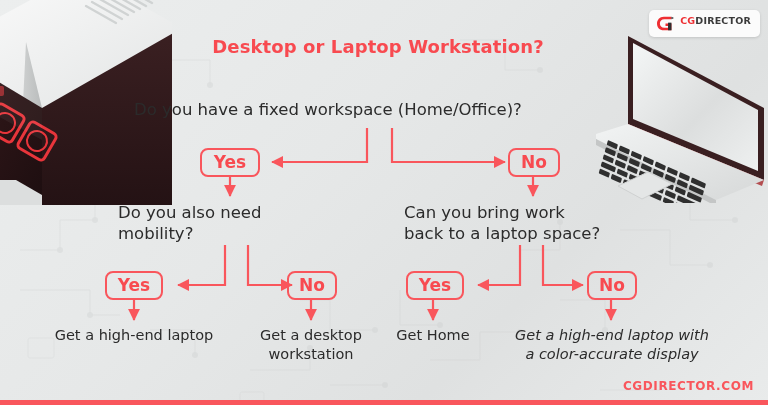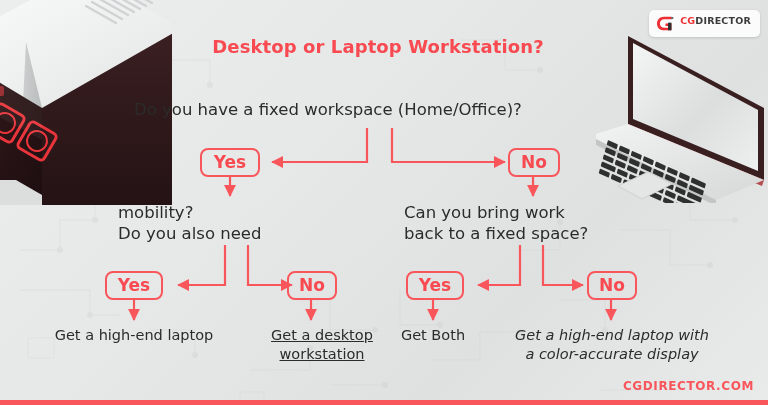--- a/index.html
+++ b/index.html
@@ -336,45 +336,45 @@
     <div class="title">
       <span class="title-inner">Desktop or Laptop Workstation?</span>
     </div>
 
     <div class="q" id="q-root">Do you have a fixed workspace (Home/Office)?</div>
 
     <div class="ynbox" style="left:200px; top:148px; width:60px; height:29px;">Yes</div>
     <div class="ynbox" style="left:508px; top:148px; width:52px; height:29px;">No</div>
 
     <div class="q" id="q-left">
+      <div>Do you also need</div>
       <div>mobility?</div>
-      <div>Do you also need</div>
     </div>
     <div class="q" id="q-right">
       <div>Can you bring work</div>
-      <div>back to a fixed space?</div>
+      <div>back to a laptop space?</div>
     </div>
 
     <div class="ynbox" style="left:105px; top:271px; width:58px; height:29px;">Yes</div>
     <div class="ynbox" style="left:287px; top:271px; width:50px; height:29px;">No</div>
 
     <div class="ynbox" style="left:406px; top:271px; width:58px; height:29px;">Yes</div>
     <div class="ynbox" style="left:587px; top:271px; width:50px; height:29px;">No</div>
 
     <div class="ans" style="left:28px; top:326px; width:212px;">
       <div>Get a high-end laptop</div>
     </div>
 
-    <div class="ans" style="left:254px; top:326px; width:136px;text-decoration:underline;">
+    <div class="ans" style="left:243px; top:326px; width:136px;">
       <div>Get a desktop</div>
       <div>workstation</div>
     </div>
 
     <div class="ans" style="left:383px; top:326px; width:100px;">
-      <div>Get Both</div>
+      <div>Get Home</div>
     </div>
 
     <div class="ans" style="left:485px; top:326px; width:254px;font-style:italic;">
       <div>Get a high-end laptop with</div>
       <div>a color-accurate display</div>
     </div>
   </div>
 
   <div class="footer">CGDIRECTOR.COM</div>
   <div class="bottom-bar"></div>

